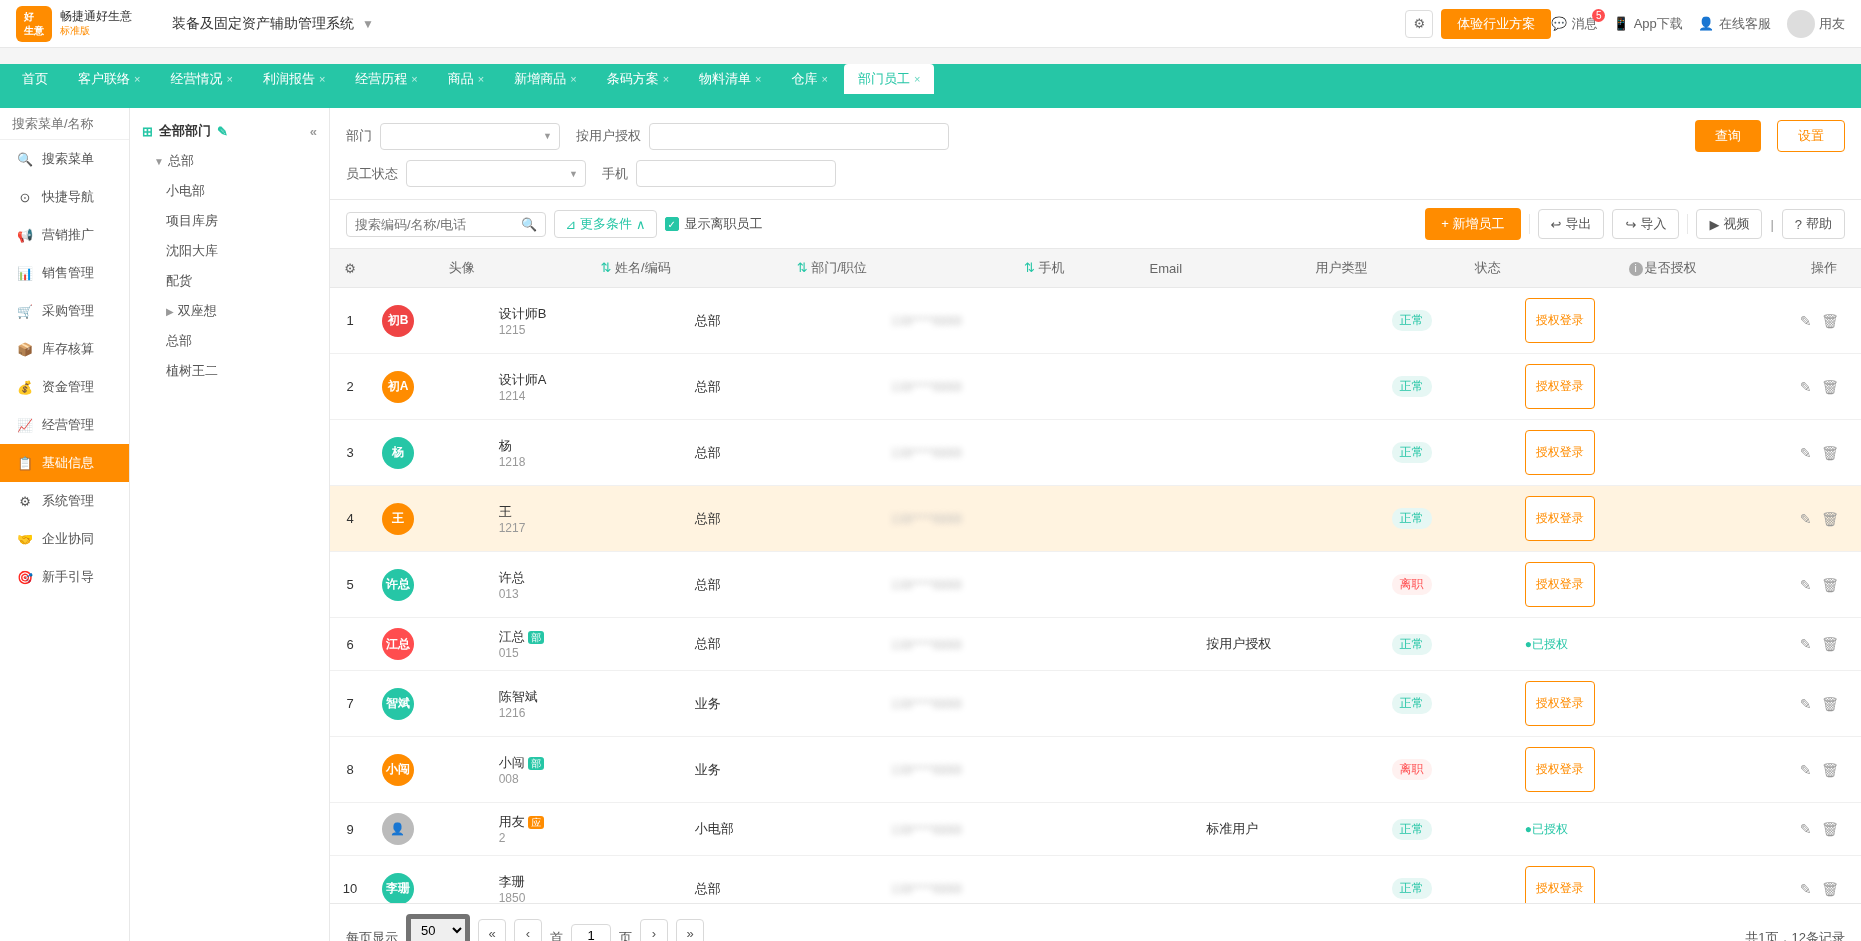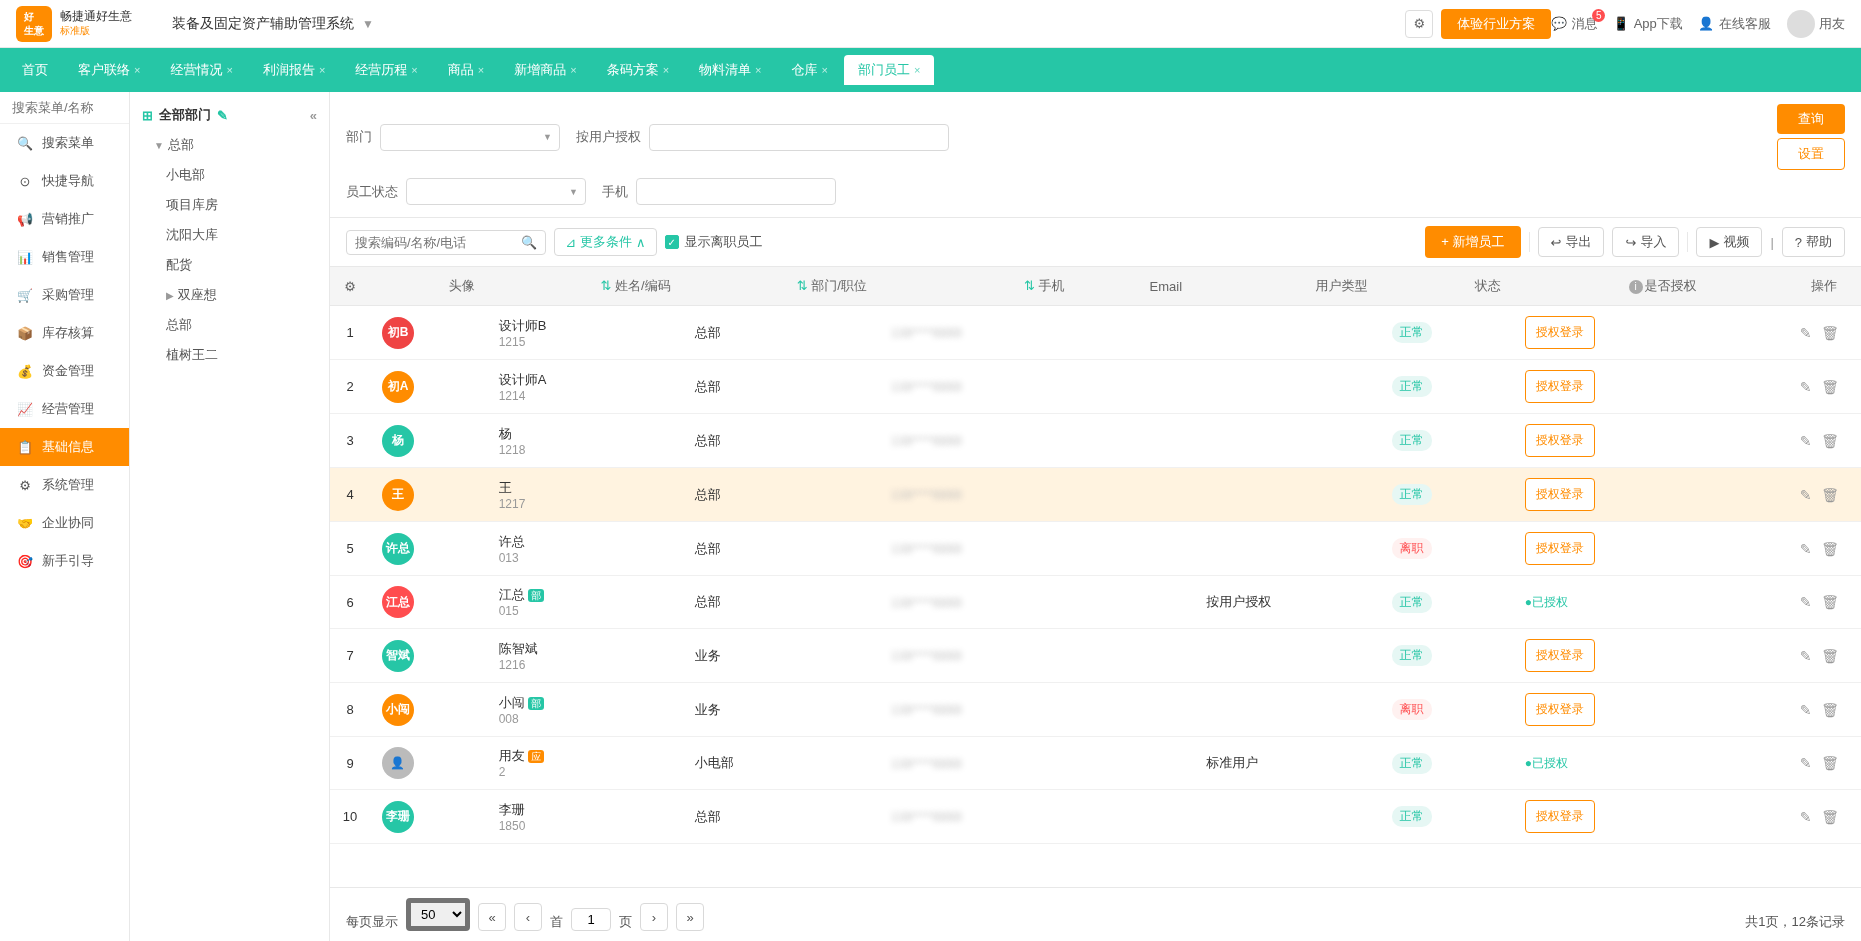--- a/index.html
+++ b/index.html
@@ -14,21 +14,21 @@
     .system-title { font-size: 14px; color: #333; margin-left: 16px; flex: 1; display: flex; align-items: center; gap: 8px; }
     .title-arrow { color: #999; font-size: 12px; }
     .gear-btn { width: 28px; height: 28px; border: 1px solid #ddd; border-radius: 4px; display: flex; align-items: center; justify-content: center; cursor: pointer; color: #666; }
     .trial-btn { background: #ff8c00; color: #fff; border: none; border-radius: 4px; padding: 6px 16px; font-size: 13px; cursor: pointer; margin-left: 8px; }
     .top-right { display: flex; align-items: center; gap: 16px; margin-left: auto; }
     .top-right-item { display: flex; align-items: center; gap: 4px; color: #666; font-size: 13px; cursor: pointer; position: relative; }
     .badge { background: #ff4d4f; color: #fff; border-radius: 10px; font-size: 10px; padding: 1px 4px; position: absolute; top: -6px; right: -8px; }
     .user-avatar-sm { width: 28px; height: 28px; border-radius: 50%; background: #ddd; }
 
     
-    .nav-tabs { background: #26c6a6; height: 44px; display: flex; align-items: center; padding: 0 8px; gap: 2px; overflow: hidden; }
+    .nav-tabs { background: #26c6a6; height: 44px; display: flex; align-items: flex-start; padding: 0 8px; gap: 2px; overflow: hidden; margin-top: 16px; }
     .nav-tab { padding: 6px 14px; color: #fff; font-size: 13px; cursor: pointer; border-radius: 4px 4px 0 0; display: flex; align-items: center; gap: 4px; white-space: nowrap; }
     .nav-tab.active { background: #fff; color: #26c6a6; border-radius: 4px 4px 0 0; }
     .nav-tab .close-x { font-size: 11px; opacity: 0.7; }
 
     
     .main-layout { display: flex; height: calc(941px - 48px - 44px); }
 
     
     .sidebar { width: 130px; background: #fff; border-right: 1px solid #e8e8e8; display: flex; flex-direction: column; overflow-y: auto; }
     .sidebar-item { padding: 10px 16px; display: flex; align-items: center; gap: 8px; cursor: pointer; font-size: 13px; color: #555; }
@@ -83,21 +83,21 @@
     table { width: 100%; border-collapse: collapse; }
     thead tr { background: #f5f5f5; border-bottom: 1px solid #e8e8e8; }
     thead th { padding: 10px 12px; text-align: right; font-size: 13px; color: #666; font-weight: normal; white-space: nowrap; }
     tbody tr { border-bottom: 1px solid #f0f0f0; }
     tbody tr.highlighted { background: #fff3e0; }
     tbody td { padding: 10px 12px; font-size: 13px; color: #333; vertical-align: middle; }
     .avatar-circle { width: 32px; height: 32px; border-radius: 50%; display: flex; align-items: center; justify-content: center; color: #fff; font-size: 12px; font-weight: bold; }
     .status-badge { display: inline-block; padding: 2px 8px; border-radius: 10px; font-size: 12px; }
     .status-normal { background: #e6f7f4; color: #26c6a6; }
     .status-resign { background: #fff1f0; color: #ff4d4f; }
-    .auth-btn { border: 1px solid #ff8c00; color: #ff8c00; background: #fff; border-radius: 4px; padding: 7px 10px; font-size: 12px; cursor: pointer; white-space: nowrap; }
+    .auth-btn { border: 1px solid #ff8c00; color: #ff8c00; background: #fff; border-radius: 4px; padding: 13px 10px; font-size: 12px; cursor: pointer; white-space: nowrap; }
     .auth-granted { color: #26c6a6; font-size: 12px; display: flex; align-items: center; gap: 4px; }
     .op-btn { color: #999; cursor: pointer; font-size: 14px; margin-right: 6px; }
     .col-center { text-align: center; }
     .blurred { color: transparent; text-shadow: 0 0 6px #bbb; user-select: none; }
 
     
     .pagination { background: #fff; border-top: 1px solid #e8e8e8; padding: 10px 16px; display: flex; align-items: flex-end; gap: 8px; font-size: 13px; color: #555; }
     .pagination select { border: 5px solid #737373; border-radius: 4px; padding: 3px 6px; font-size: 13px; }
     .page-btn { width: 28px; height: 28px; border: 1px solid #d9d9d9; border-radius: 4px; display: flex; align-items: center; justify-content: center; cursor: pointer; color: #555; background: #fff; }
     .page-input { border: 1px solid #d9d9d9; border-radius: 4px; padding: 3px 6px; width: 40px; text-align: center; font-size: 13px; outline: none; }
@@ -255,21 +255,21 @@
               <div class="select-wrap">
                 <select class="filter-select">
                   <option value=""></option>
                 </select>
               </div>
             </div>
             <div class="filter-item">
               <span class="filter-label">按用户授权</span>
               <input class="filter-input" type="text" style="min-width: 300px;">
             </div>
-            <div style="margin-left:auto; display:flex; gap:4px;flex-direction:column;">
+            <div style="margin-left:auto; display:flex; gap:16px;">
               <button class="btn-query">查询</button>
               <button class="btn-set">设置</button>
             </div>
           </div>
           <div class="filter-row">
             <div class="filter-item">
               <span class="filter-label">员工状态</span>
               <div class="select-wrap">
                 <select class="filter-select">
                   <option value=""></option>

